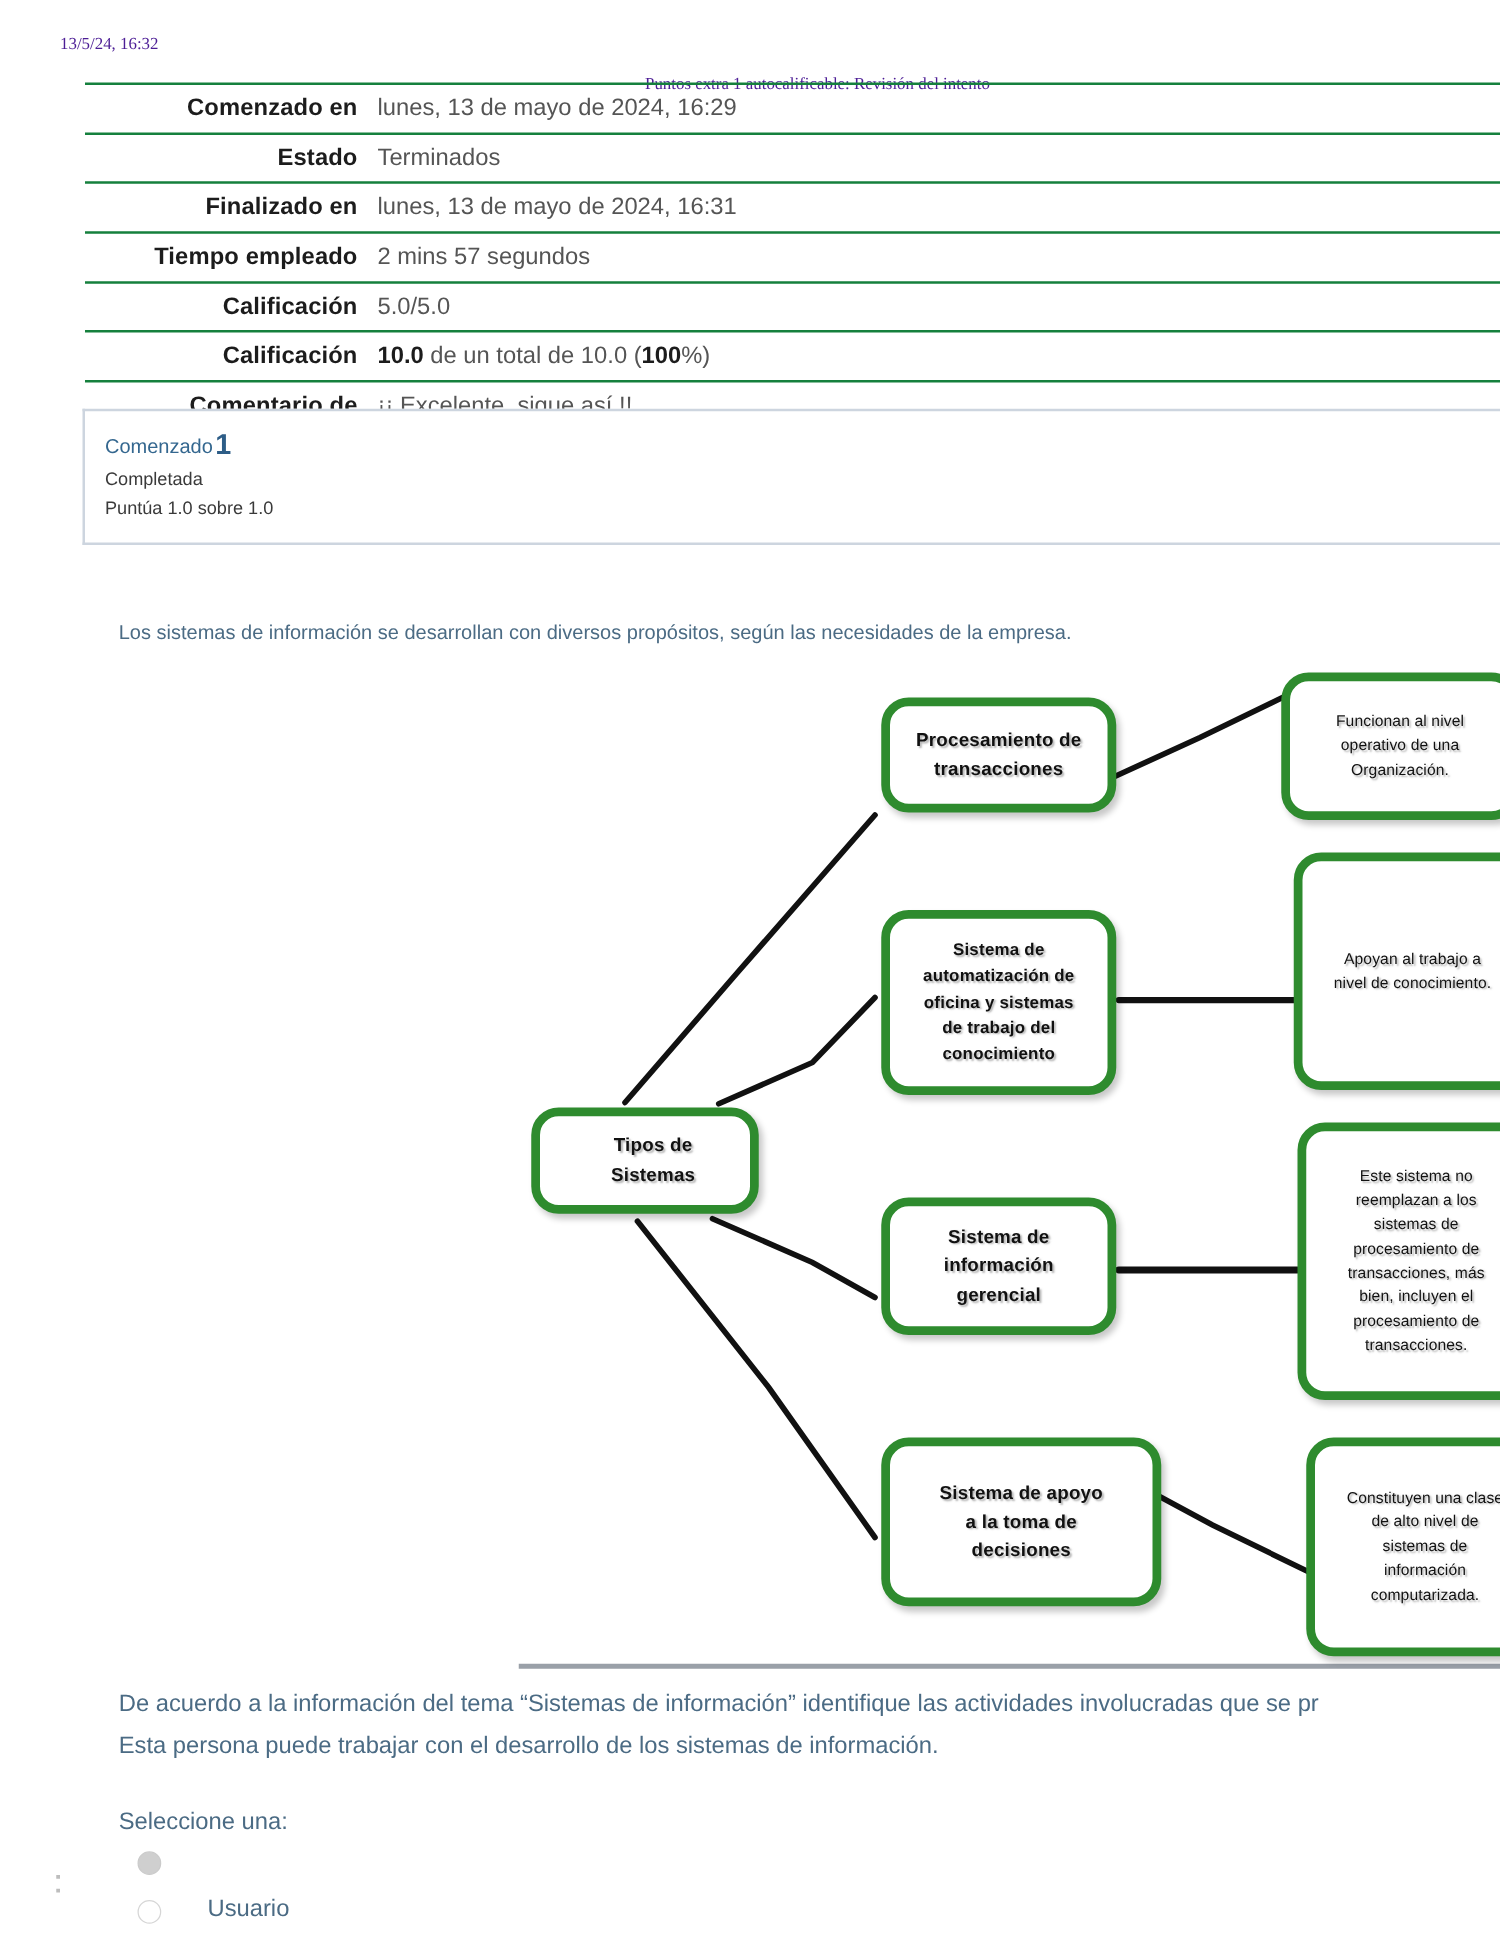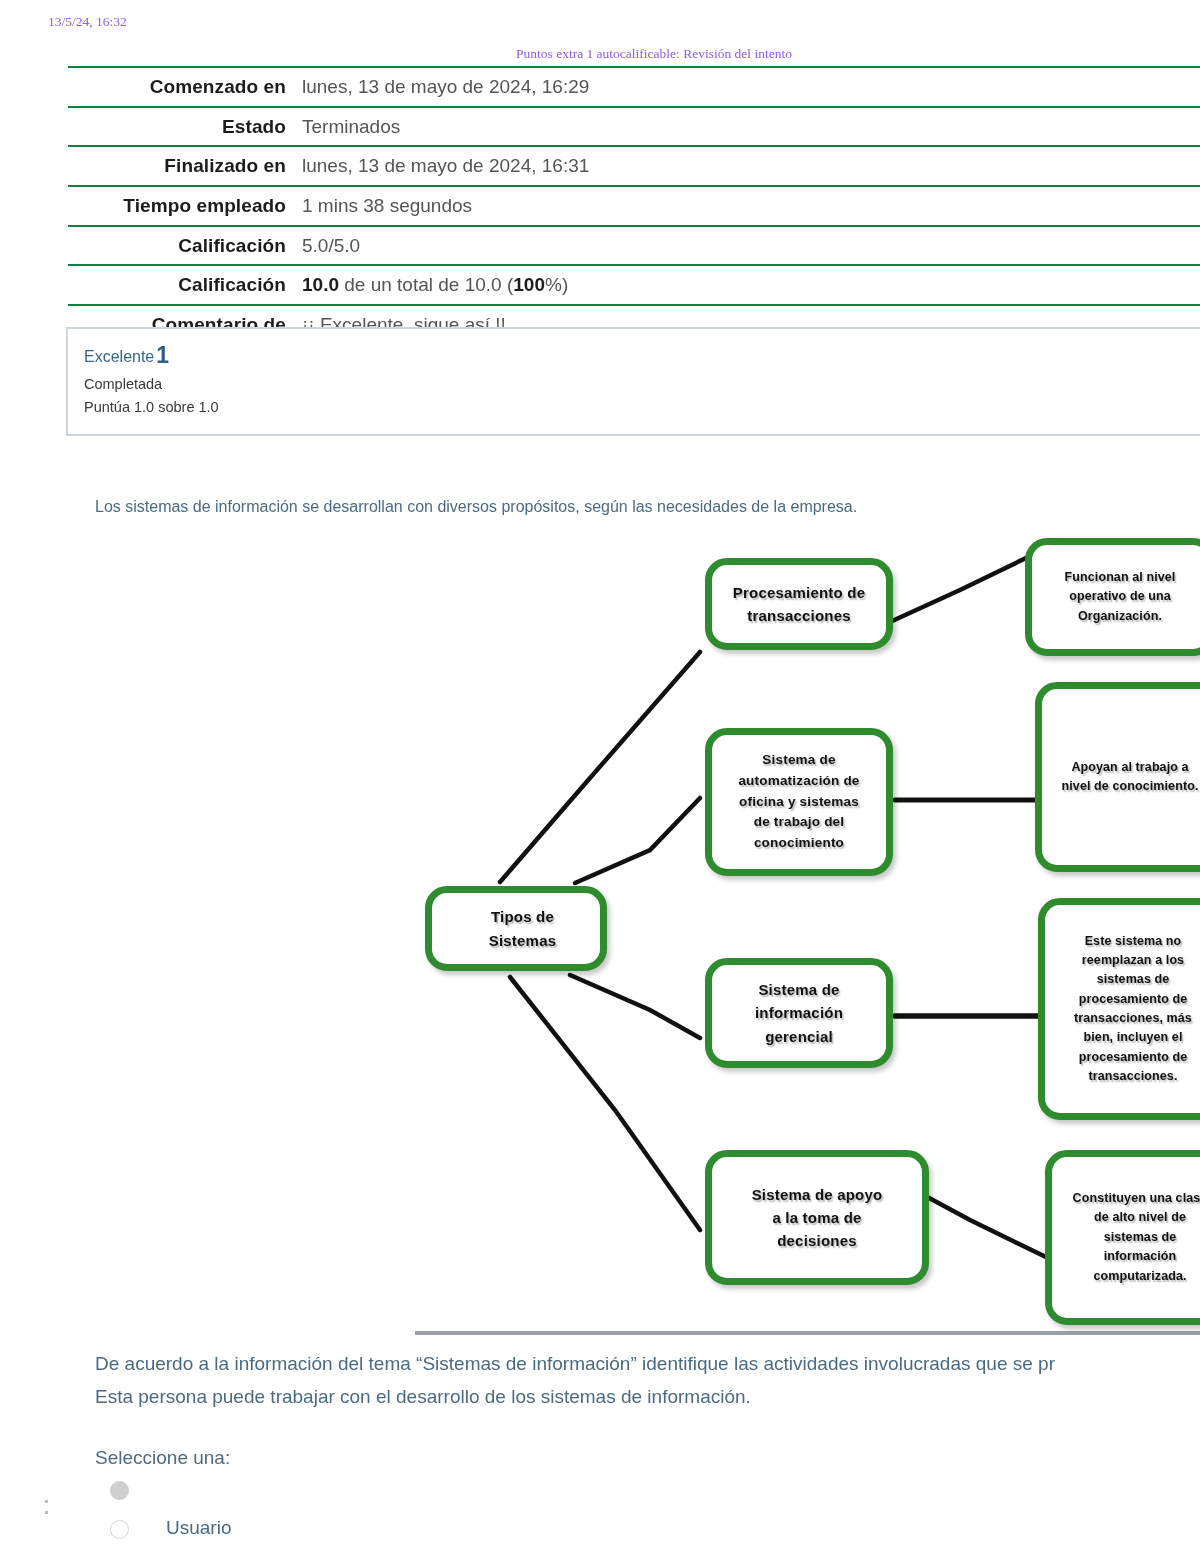--- a/index.html
+++ b/index.html
@@ -12,27 +12,27 @@
     height: 1553px;
     position: relative;
     overflow: hidden;
     font-family: "Liberation Sans", sans-serif;
     -webkit-font-smoothing: antialiased;
   }
 
   
   .print-header {
     position: absolute;
-    top: 14px;
+    top: 27px;
     left: 0;
     width: 1200px;
     height: 20px;
     font-family: "Liberation Serif", serif;
     font-size: 13.5px;
-    color: #8b5cf6;
+    color: #4c1d95;
   }
   .print-header .ph-date {
     position: absolute;
     left: 48px;
     top: 0;
     white-space: nowrap;
   }
   .print-header .ph-title {
     position: absolute;
     left: 516px;
@@ -169,21 +169,21 @@
   .cm-main span, .cm-type span {
     font-weight: bold;
     font-size: 15px;
     line-height: 1.55;
     letter-spacing: 0.2px;
   }
   .cm-type-small span {
     font-size: 13.5px;
   }
   .cm-desc span {
-    font-weight: 700;
+    font-weight: 400;
     font-size: 12.5px;
     line-height: 1.55;
     letter-spacing: 0.1px;
   }
 
   
   #node-main      { left: 25px;  top: 356px; width: 182px; height: 85px; padding-left: 21px; }
   #node-proc      { left: 305px; top: 28px;  width: 188px; height: 92px; }
   #node-auto      { left: 305px; top: 198px; width: 188px; height: 148px;}
   #node-gerencial { left: 305px; top: 428px; width: 188px; height: 110px;}
@@ -298,40 +298,40 @@
     <tr>
       <th>Estado</th>
       <td>Terminados</td>
     </tr>
     <tr>
       <th>Finalizado en</th>
       <td>lunes, 13 de mayo de 2024, 16:31</td>
     </tr>
     <tr>
       <th>Tiempo empleado</th>
-      <td>1 mins 38 segundos</td>
+      <td>2 mins 57 segundos</td>
     </tr>
     <tr>
       <th>Calificación</th>
       <td>5.0/5.0</td>
     </tr>
     <tr>
       <th>Calificación</th>
       <td><b>10.0</b><span> de un total de 10.0 (</span><b>100</b><span>%)</span></td>
     </tr>
     <tr>
       <th>Comentario de retroalimentación</th>
       <td>¡¡ Excelente, sigue así !!</td>
     </tr>
   </tbody>
 </table>
 
 <div class="question-box">
   <div class="q-num">
-    <span>Excelente</span><span class="q-num-val">1</span>
+    <span>Comenzado</span><span class="q-num-val">1</span>
   </div>
   <div class="q-state">Completada</div>
   <div class="q-grade">Puntúa 1.0 sobre 1.0</div>
 </div>
 
 <div class="q-intro">Los sistemas de información se desarrollan con diversos propósitos, según las necesidades de la empresa.</div>
 
 <div class="concept-map">
   <svg viewBox="0 0 800 810">
     <g stroke="#111111" stroke-width="4.5" fill="none" stroke-linecap="round">

